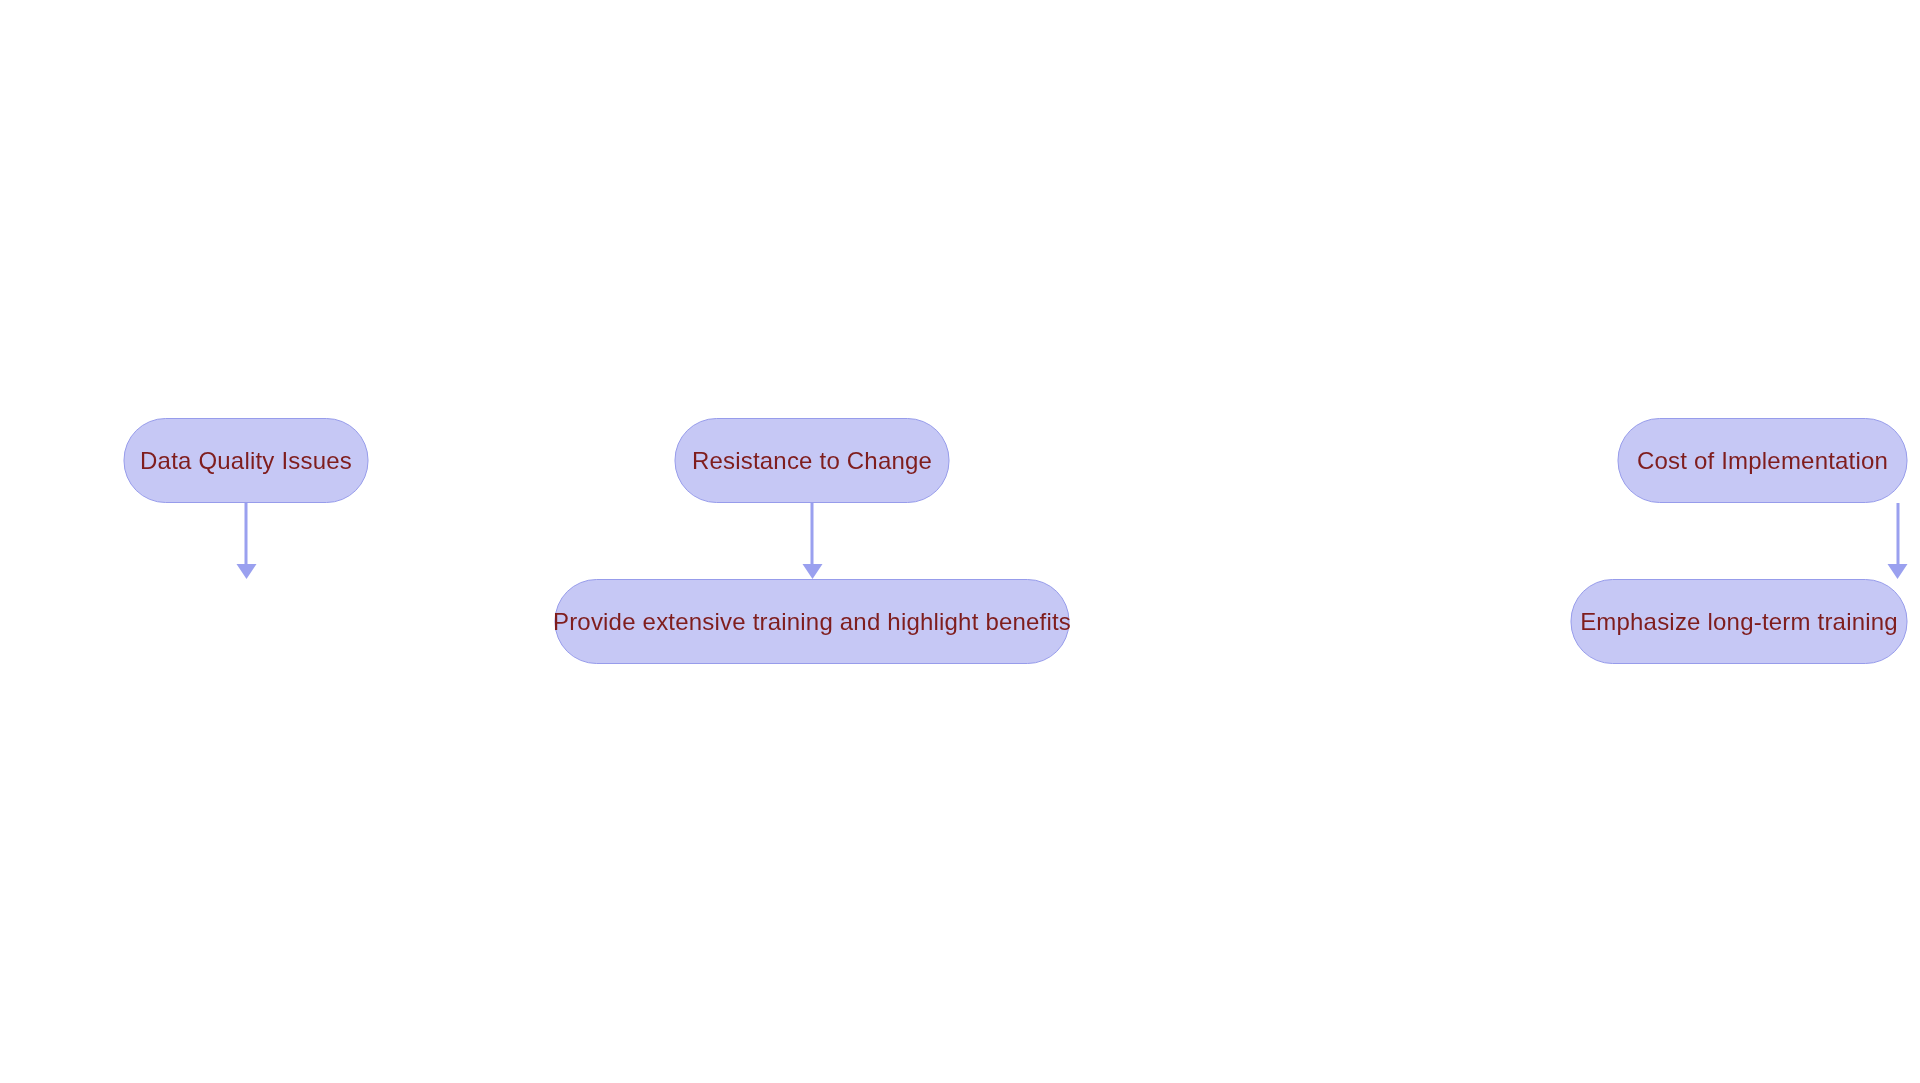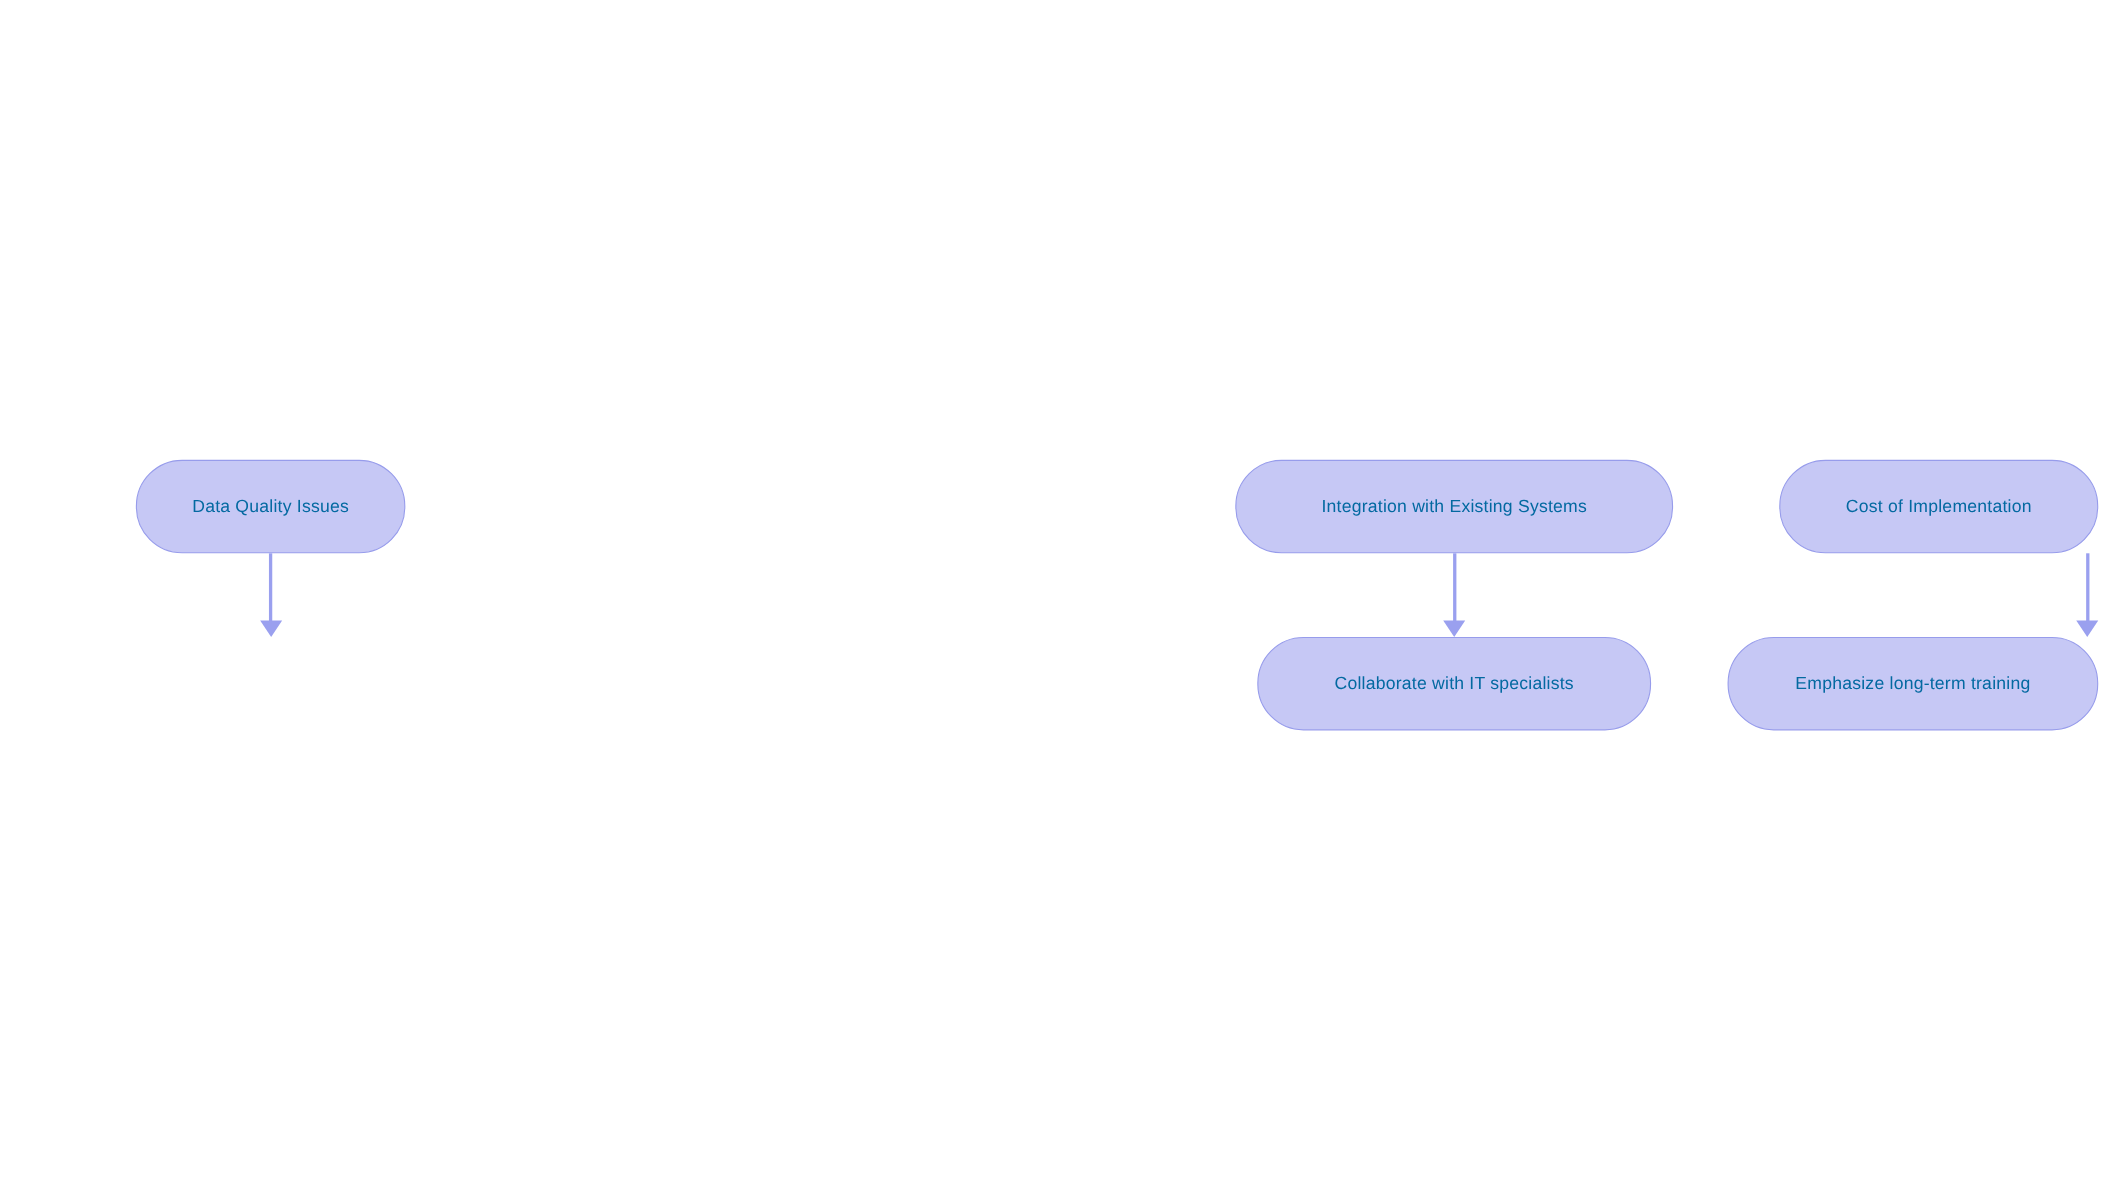--- a/index.html
+++ b/index.html
@@ -27,22 +27,22 @@
   .col2 { left: 812px; }
   .col3 { left: 1322px; }
   .col4 { left: 1739px; align-items: flex-end; }
 
   .node {
     box-sizing: border-box;
     height: 85px;
     border-radius: 42px;
     background: #c6c8f5;
     border: 1.5px solid #979ceb;
-    color: #0369a1;
-    font-size: 16px;
+    color: #7f1d1d;
+    font-size: 24px;
     letter-spacing: 0.2px;
     display: flex;
     align-items: center;
     justify-content: center;
     text-align: center;
     white-space: nowrap;
     padding: 0 30px;
   }
   .col1 .top    { width: 245px; }
   .col1 .bottom { width: 470px; }
@@ -79,29 +79,29 @@
 <div id="canvas">
 
   <div class="col col1">
     <div class="node top">Data Quality Issues</div>
     <div class="arrow">
       <div class="shaft"></div>
       <div class="head"></div>
     </div>
   </div>
 
-
-  <div class="col col3">
-    <div class="node top">Integration with Existing Systems</div>
+  <div class="col col2">
+    <div class="node top">Resistance to Change</div>
     <div class="arrow">
       <div class="shaft"></div>
       <div class="head"></div>
     </div>
-    <div class="node bottom">Collaborate with IT specialists</div>
+    <div class="node bottom">Provide extensive training and highlight benefits</div>
   </div>
+
 
   <div class="col col4">
     <div class="node top">Cost of Implementation</div>
     <div class="arrow">
       <div class="shaft"></div>
       <div class="head"></div>
     </div>
     <div class="node bottom">Emphasize long-term training</div>
   </div>
 

